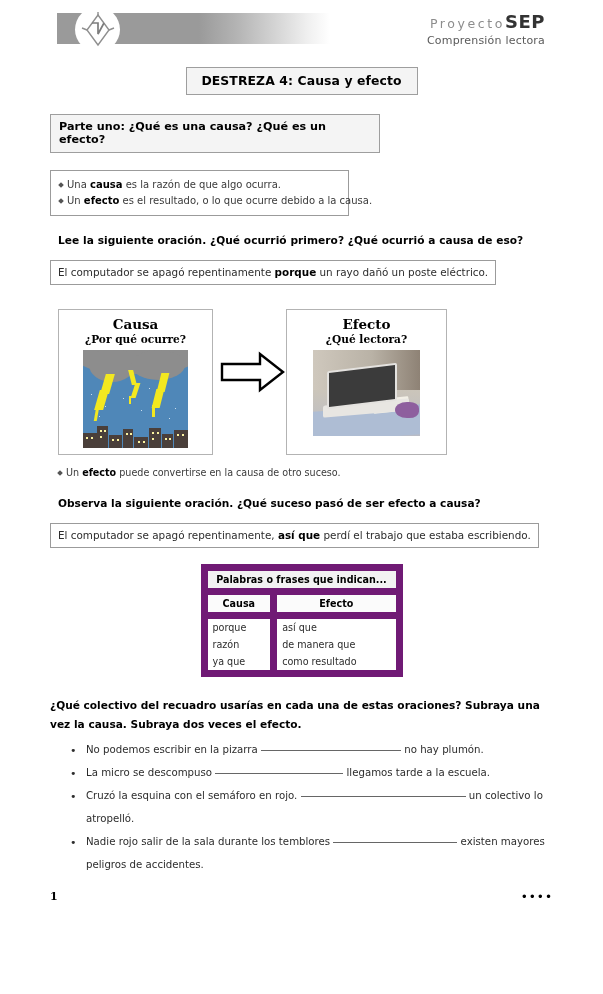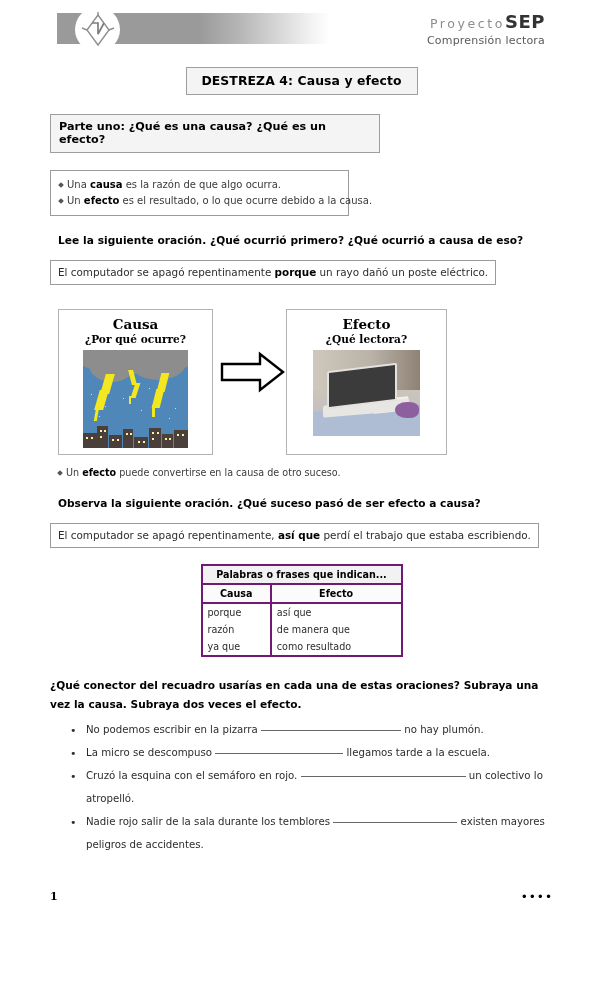--- a/index.html
+++ b/index.html
@@ -246,21 +246,21 @@
     padding-left: 8px;
   }
 
   
   .wordtable {
     margin: 16px auto 0 auto;
     border-collapse: collapse;
     width: 202px;
   }
   .wordtable td, .wordtable th {
-    border: 2px solid #701a75;
+    border: 7px solid #701a75;
     font-size: 9.6px;
     padding: 3px 5px;
   }
   .wt-head {
     text-align: center;
     font-weight: bold;
     background: #f2f2f2;
     font-size: 9.8px;
     padding: 4px 5px;
   }
@@ -473,21 +473,21 @@
       <td class="wt-cell" style="border-top:none;border-bottom:none;">de manera que</td>
     </tr>
     <tr>
       <td class="wt-cell" style="border-top:none;">ya que</td>
       <td class="wt-cell" style="border-top:none;">como resultado</td>
     </tr>
   </tbody>
     </table>
 
   
-  <div class="ex-instr">¿Qué conector del recuadro usarías en cada una de estas oraciones? Subraya una vez la causa. Subraya dos veces el efecto.</div>
+  <div class="ex-instr">¿Qué colectivo del recuadro usarías en cada una de estas oraciones? Subraya una vez la causa. Subraya dos veces el efecto.</div>
 
   <ul class="ex-list">
     <li>
       <span>No podemos escribir en la pizarra </span><span class="blank" style="width:140px;"></span><span> no hay plumón.</span>
     </li>
     <li>
       <span>La micro se descompuso </span><span class="blank" style="width:128px;"></span><span> llegamos tarde a la escuela.</span>
     </li>
     <li>
       <span>Cruzó la esquina con el semáforo en rojo. </span><span class="blank" style="width:165px;"></span><span> un colectivo lo atropelló.</span>

